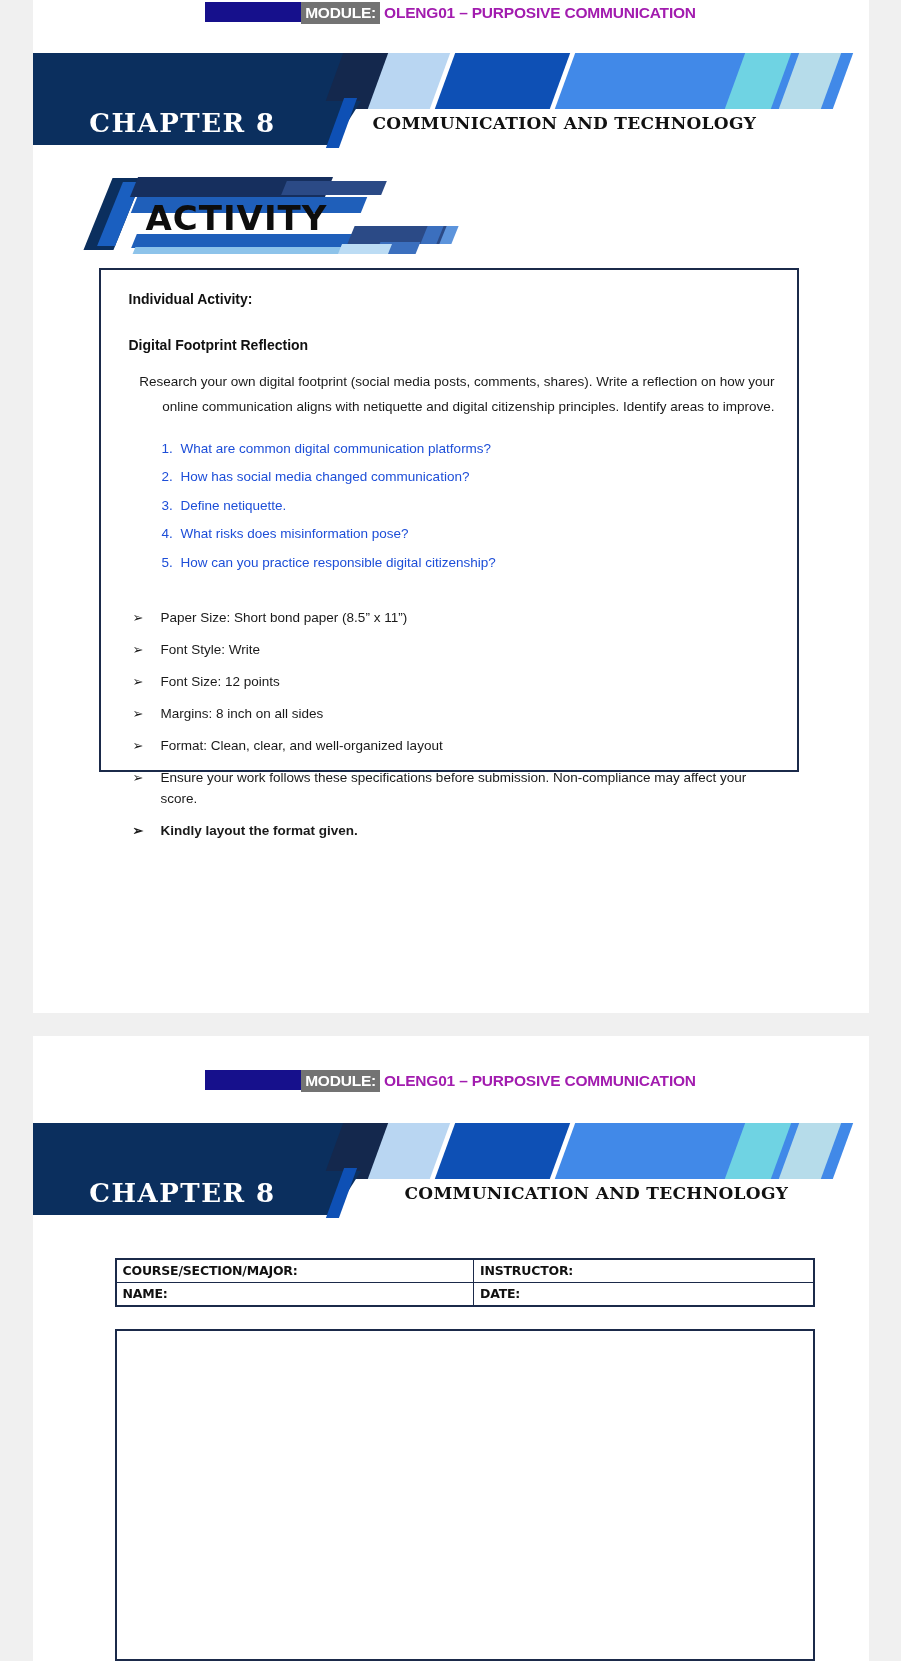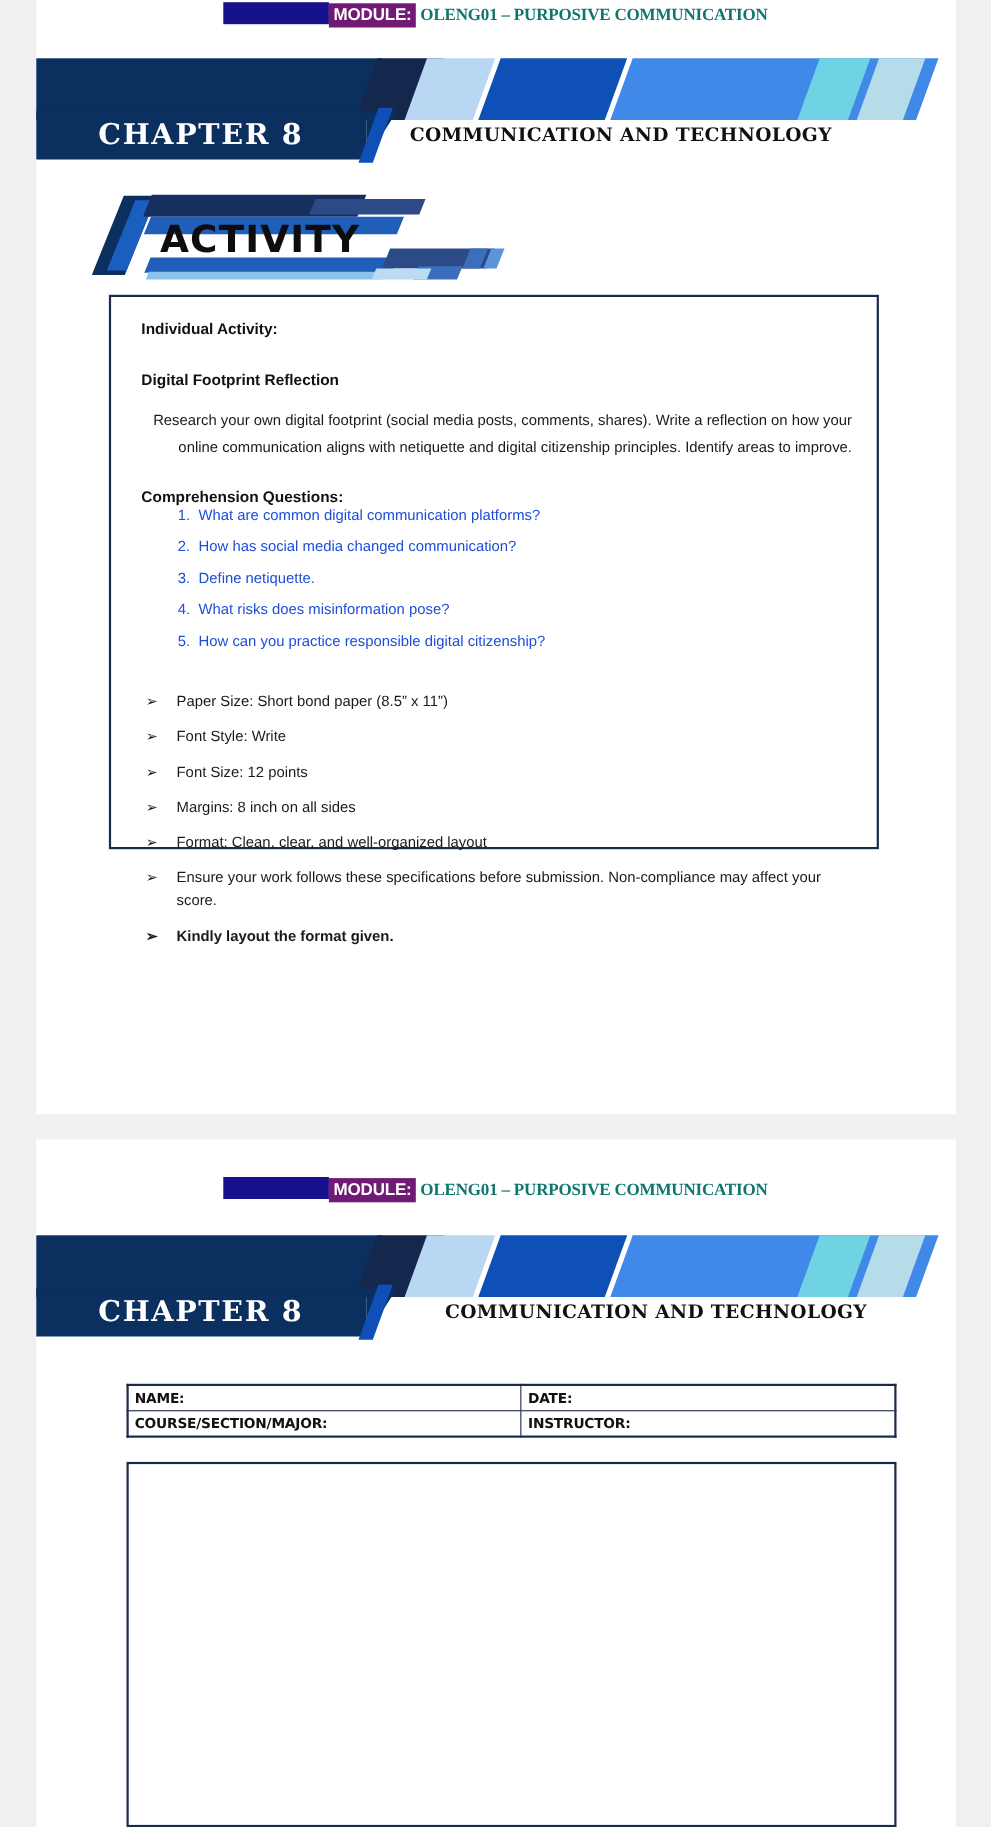--- a/index.html
+++ b/index.html
@@ -33,25 +33,25 @@
     left: 0; right: 0;
     text-align: center;
     white-space: nowrap;
     font-weight: bold;
     font-size: 15.5px;
     letter-spacing: -0.2px;
     color: #16186e;
     font-family: "Liberation Sans", sans-serif;
   }
   .module-tag {
-    background: #701a75;
+    background: #737373;
     color: #ffffff;
     padding: 2px 4px 3px 4px;
   }
-  .module-rest { color: #0f766e; padding-left: 4px; font-family: Liberation Serif, serif; }
+  .module-rest { color: #a21caf; padding-left: 4px; }
   .module-pad {
     background: #16108c;
     display: inline-block;
     width: 96px;
     height: 20px;
     vertical-align: -4px;
   }
 
   
   .banner {
@@ -281,21 +281,20 @@
         <div class="h-bold">Individual Activity:</div>
 
         <div class="spacer-lg"></div>
 
         <div class="h-bold">Digital Footprint Reflection</div>
 
         <div class="para">Research your own digital footprint (social media posts, comments, shares). Write a reflection on how your online communication aligns with netiquette and digital citizenship principles. Identify areas to improve.</div>
 
         <div class="spacer-md"></div>
 
-        <div class="h-bold">Comprehension Questions:</div>
 
         <ol class="qlist">
           <li>What are common digital communication platforms?</li>
           <li>How has social media changed communication?</li>
           <li>Define netiquette.</li>
           <li>What risks does misinformation pose?</li>
           <li>How can you practice responsible digital citizenship?</li>
         </ol>
 
         <div class="spacer-md"></div>
@@ -337,26 +336,26 @@
       <div class="banner-foot" style="top:0; height:44px;"></div>
       <div class="banner-foot-tip" style="top:0;"></div>
       <div class="chapter-title">CHAPTER 8</div>
       <div class="chapter-slash" style="left:302px; top:-3px;"></div>
       <div class="chapter-sub" style="left:372px; top:12px;">COMMUNICATION AND TECHNOLOGY</div>
     </div>
 
     <table class="info-table" style="top: 222px;">
       <tbody>
           <tr>
+        <td class="col-a">COURSE/SECTION/MAJOR:</td>
+        <td>INSTRUCTOR:</td>
+      </tr>
+      <tr>
         <td class="col-a">NAME:</td>
         <td>DATE:</td>
       </tr>
-      <tr>
-        <td class="col-a">COURSE/SECTION/MAJOR:</td>
-        <td>INSTRUCTOR:</td>
-      </tr>
     </tbody>
       </table>
 
     <div class="answer-box" style="top: 293px; height: 332px;"></div>
   </div>
 
 </div>
 
 </body></html>

